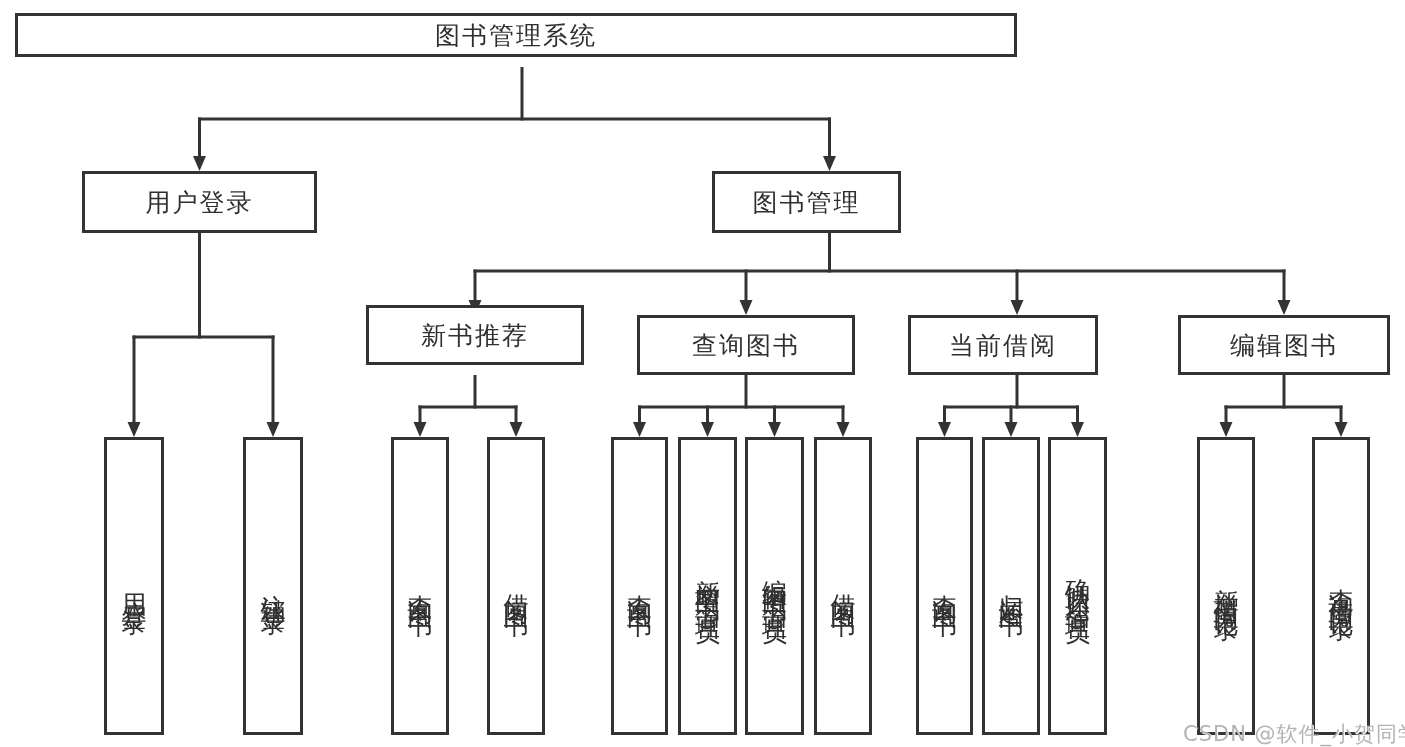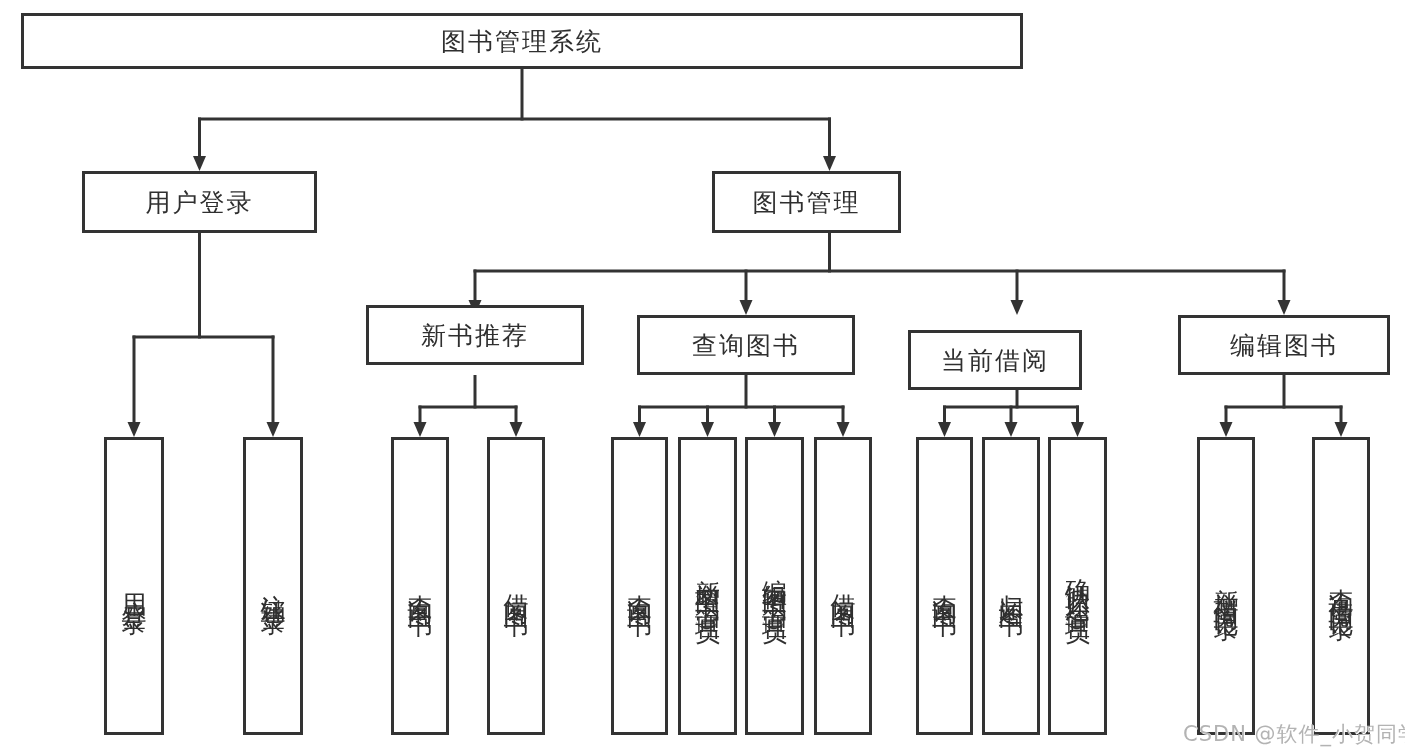--- a/index.html
+++ b/index.html
@@ -87,38 +87,38 @@
       <polygon points="768,422 781,422 774.5,437"></polygon>
       <polygon points="836.5,422 849.5,422 843,437"></polygon>
       <polygon points="938,422 951,422 944.5,437"></polygon>
       <polygon points="1004.5,422 1017.5,422 1011,437"></polygon>
       <polygon points="1071,422 1084,422 1077.5,437"></polygon>
       <polygon points="1219.5,422 1232.5,422 1226,437"></polygon>
       <polygon points="1334.5,422 1347.5,422 1341,437"></polygon>
     </g>
   </svg>
 
-  <div class="box" style="left:21px;top:13px;width:1002px;height:56px">
+  <div class="box" style="left:15px;top:13px;width:1002px;height:44px">
     <span class="lbl">图书管理系统</span>
   </div>
 
   <div class="box" style="left:82px;top:171px;width:235px;height:62px">
     <span class="lbl">用户登录</span>
   </div>
   <div class="box" style="left:712px;top:171px;width:189px;height:62px">
     <span class="lbl">图书管理</span>
   </div>
 
   <div class="box" style="left:366px;top:305px;width:218px;height:60px">
     <span class="lbl">新书推荐</span>
   </div>
   <div class="box" style="left:637px;top:315px;width:218px;height:60px">
     <span class="lbl">查询图书</span>
   </div>
-  <div class="box" style="left:908px;top:330px;width:174px;height:60px">
+  <div class="box" style="left:908px;top:315px;width:190px;height:60px">
     <span class="lbl">当前借阅</span>
   </div>
   <div class="box" style="left:1178px;top:315px;width:212px;height:60px">
     <span class="lbl">编辑图书</span>
   </div>
 
   <div class="box leaf" style="left:104px;top:437px;width:60px;height:298px">
     <span class="lbl">用户登录</span>
   </div>
   <div class="box leaf" style="left:243px;top:437px;width:60px;height:298px">

